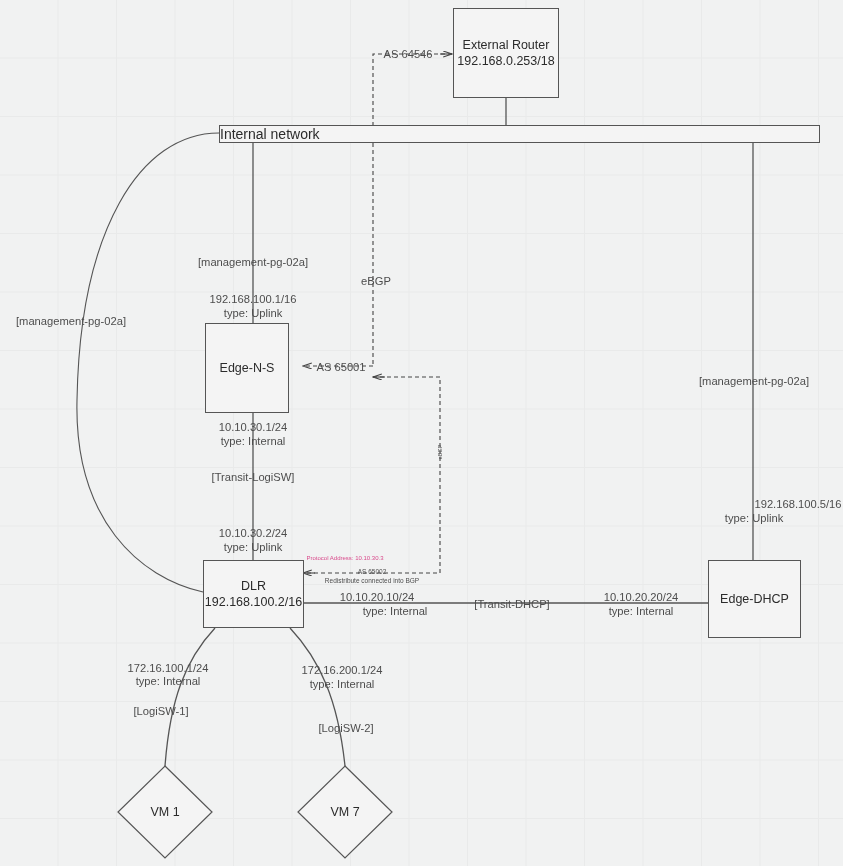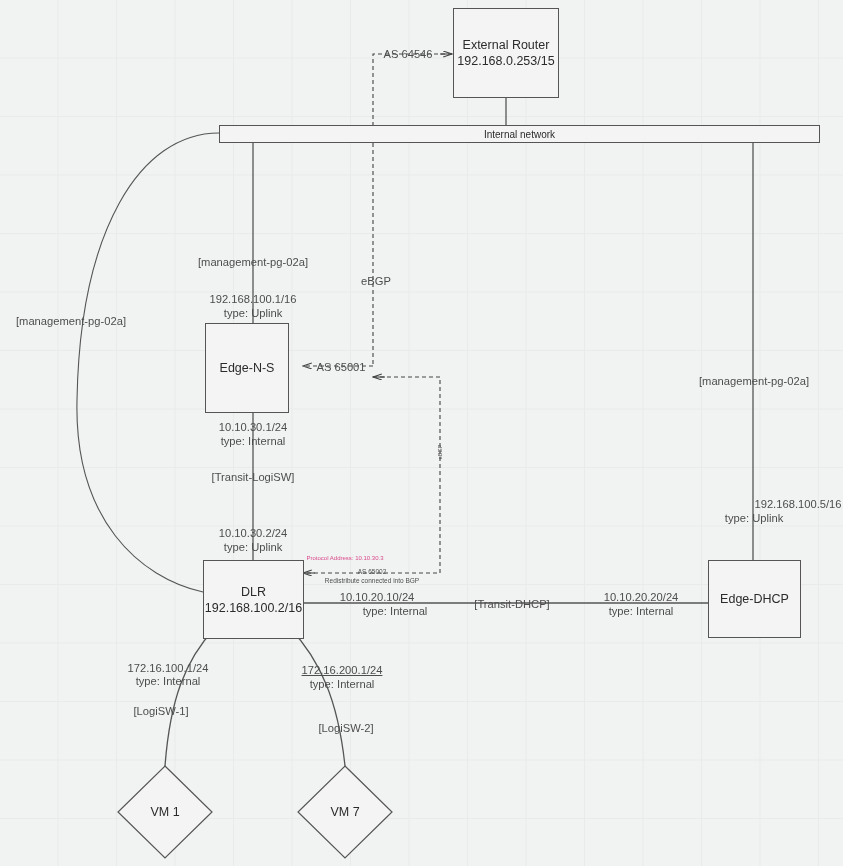--- a/index.html
+++ b/index.html
@@ -45,23 +45,23 @@
     line-height: 16px;
     text-align: center;
   }
   .bus-box {
     position: absolute;
     box-sizing: border-box;
     border: 1.4px solid #555555;
     background: #f4f4f4;
     display: flex;
     align-items: center;
-    justify-content: center;
+    justify-content: flex-start;
     color: #2b2b2b;
-    font-size: 10px;
+    font-size: 14px;
   }
   .diamond-wrap {
     position: absolute;
   }
   .diamond-label {
     position: absolute;
     width: 100%;
     text-align: center;
     top: 50%;
     transform: translateY(-50%);
@@ -120,32 +120,32 @@
 
     <path d="M 290,628 C 320,660 338,700 345,766" fill="none" stroke="#555" stroke-width="1.3"></path>
 
     <polygon points="165,766 212,812 165,858 118,812" fill="#f4f4f4" stroke="#555" stroke-width="1.2"></polygon>
 
     <polygon points="345,766 392,812 345,858 298,812" fill="#f4f4f4" stroke="#555" stroke-width="1.2"></polygon>
   </svg>
 
   <div class="node-box" style="left:453px; top:8px; width:106px; height:90px;">
     <div>External Router</div>
-    <div>192.168.0.253/15</div>
+    <div>192.168.0.253/18</div>
   </div>
 
   <div class="bus-box" style="left:219px; top:125px; width:601px; height:18px;">
     <span>Internal network</span>
   </div>
 
   <div class="node-box" style="left:205px; top:323px; width:84px; height:90px;">
     <div>Edge-N-S</div>
   </div>
 
-  <div class="node-box" style="left:203px; top:560px; width:101px; height:79px;">
+  <div class="node-box" style="left:203px; top:560px; width:101px; height:68px;">
     <div>DLR</div>
     <div>192.168.100.2/16</div>
   </div>
 
   <div class="node-box" style="left:708px; top:560px; width:93px; height:78px;">
     <div>Edge-DHCP</div>
   </div>
 
   <div class="diamond-wrap" style="left:118px; top:766px; width:94px; height:92px;">
     <div class="diamond-label">VM 1</div>
@@ -193,17 +193,17 @@
   <div class="edge-label" style="left:641px; top:597px;">10.10.20.20/24</div>
   <div class="edge-label" style="left:641px; top:611px;">type: Internal</div>
 
   <div class="edge-label" style="left:754px; top:504px;margin-left:44px;">192.168.100.5/16</div>
   <div class="edge-label" style="left:754px; top:518px;">type: Uplink</div>
 
   <div class="edge-label" style="left:168px; top:668px;">172.16.100.1/24</div>
   <div class="edge-label" style="left:168px; top:681px;">type: Internal</div>
   <div class="edge-label" style="left:161px; top:711px;">[LogiSW-1]</div>
 
-  <div class="edge-label" style="left:342px; top:670px;text-decoration:underline;">172.16.200.1/24</div>
+  <div class="edge-label" style="left:342px; top:670px;">172.16.200.1/24</div>
   <div class="edge-label" style="left:342px; top:684px;">type: Internal</div>
   <div class="edge-label" style="left:346px; top:728px;">[LogiSW-2]</div>
 
 </div>
 
 </body></html>

